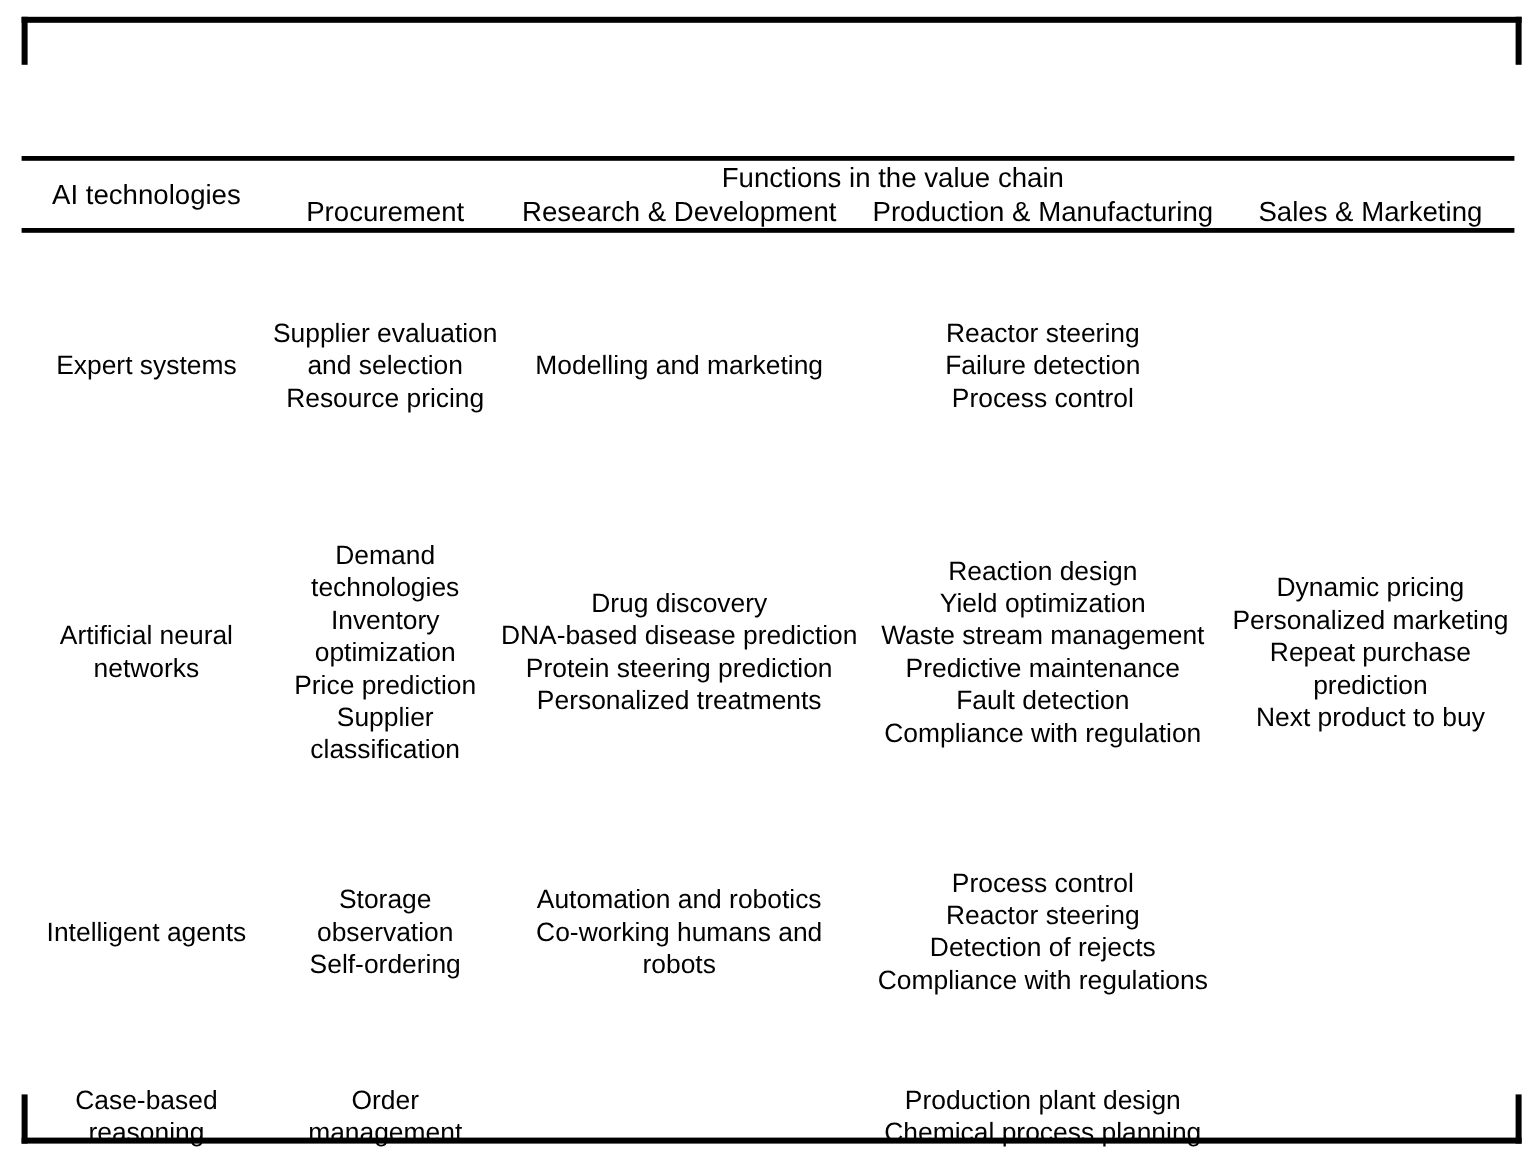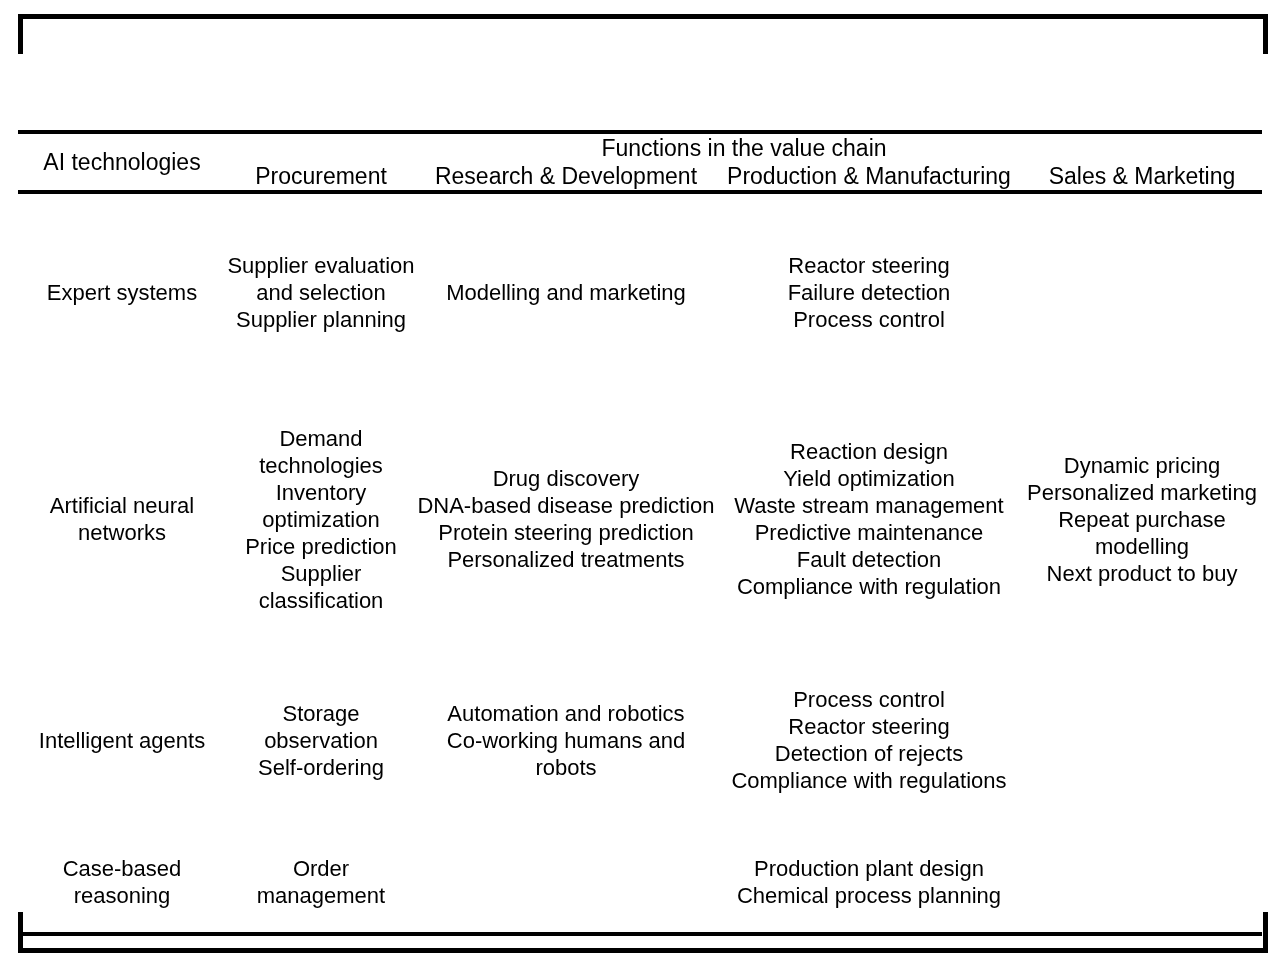--- a/index.html
+++ b/index.html
@@ -125,21 +125,21 @@
     vertical-align: middle;
     padding: 0 6px;
   }
 
   .cell .item,
   .row-label .item {
     display: block;
   }
 
   
-  tr.data-row > td { padding-top: 13px; padding-bottom: 9px; }
+  tr.data-row > td { padding-top: 25px; padding-bottom: 9px; }
 
   tr.row-expert > td   { height: 170px; }
   tr.row-ann > td      { height: 240px; }
   tr.row-agents > td   { height: 158px; }
   tr.row-cbr > td      { height: 82px; }
 
   
   .footer-frame {
     position: absolute;
     left: 18px;
@@ -198,21 +198,21 @@
         <col class="c-sales">
       </colgroup>
       <tbody>
 
         <tr class="data-row row-expert">
           <td class="row-label">
               <span class="item">Expert systems</span>
             </td>
           <td class="cell">
               <span class="item">Supplier evaluation and selection</span>
-              <span class="item">Supplier planning</span>
+              <span class="item">Resource pricing</span>
             </td>
           <td class="cell">
               <span class="item">Modelling and marketing</span>
             </td>
           <td class="cell">
               <span class="item">Reactor steering</span>
               <span class="item">Failure detection</span>
               <span class="item">Process control</span>
             </td>
           <td class="cell"></td>
@@ -238,21 +238,21 @@
               <span class="item">Reaction design</span>
               <span class="item">Yield optimization</span>
               <span class="item">Waste stream management</span>
               <span class="item">Predictive maintenance</span>
               <span class="item">Fault detection</span>
               <span class="item">Compliance with regulation</span>
             </td>
           <td class="cell">
               <span class="item">Dynamic pricing</span>
               <span class="item">Personalized marketing</span>
-              <span class="item">Repeat purchase modelling</span>
+              <span class="item">Repeat purchase prediction</span>
               <span class="item">Next product to buy</span>
             </td>
         </tr>
 
         <tr class="data-row row-agents">
           <td class="row-label">
               <span class="item">Intelligent agents</span>
             </td>
           <td class="cell">
               <span class="item">Storage observation</span>

